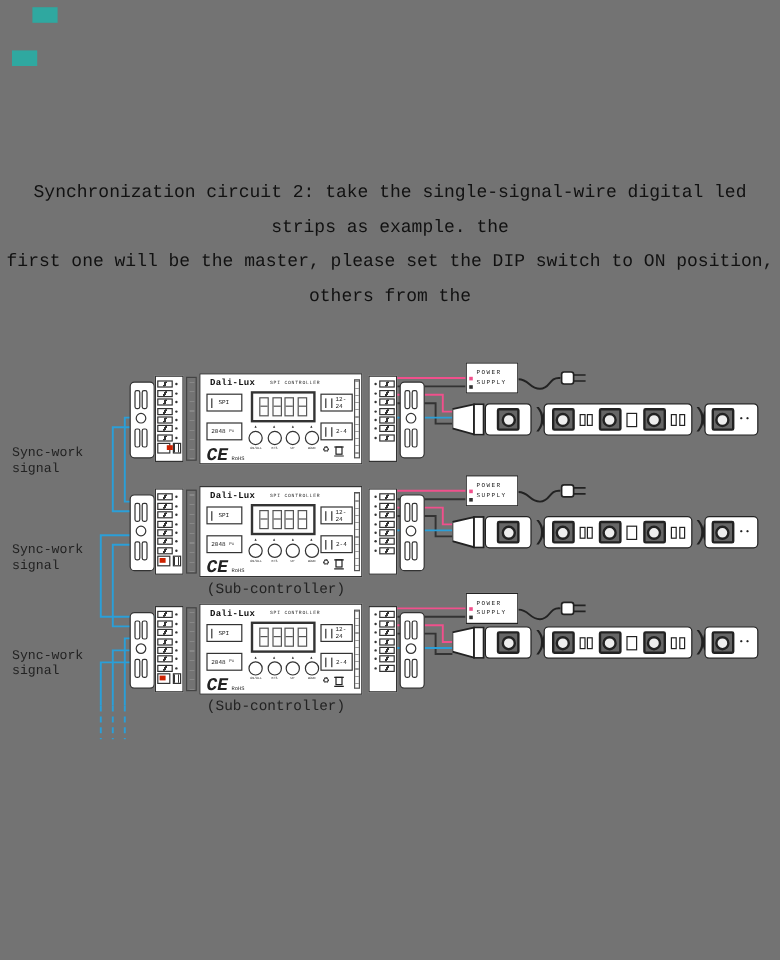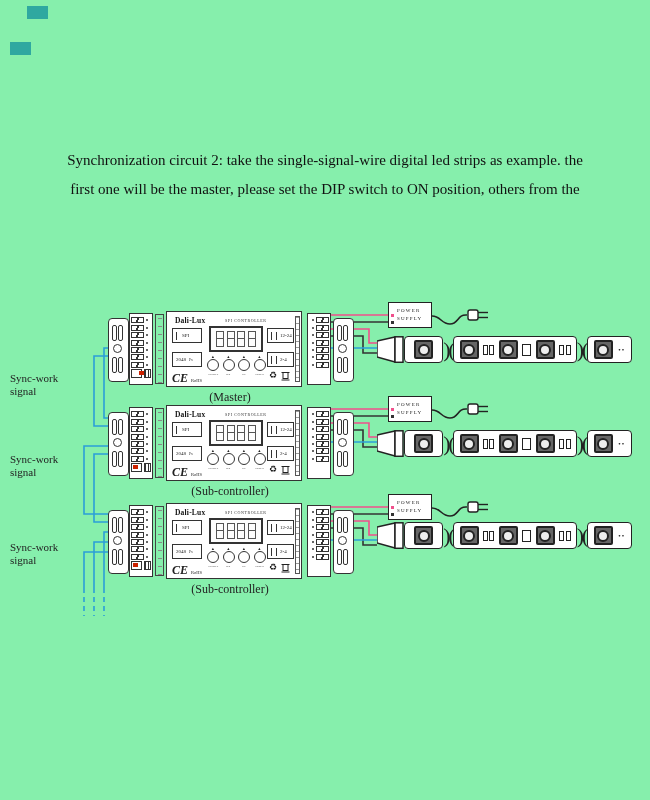--- a/index.html
+++ b/index.html
@@ -1,17 +1,17 @@
 <!DOCTYPE html>
 <html><head>
 <meta charset="utf-8">
 <style>
   html,body{margin:0;padding:0;background:#fff;}
-  .page{position:relative;width:650px;height:800px;background:#86efac;overflow:hidden;
-        font-family:Liberation Serif, serif;color:#1a1a1a;}
+  .page{position:relative;width:650px;height:800px;background:#737373;overflow:hidden;
+        font-family:Liberation Mono, monospace;color:#1a1a1a;}
 
   
   .corner-marker{position:absolute;width:21px;height:13px;background:#2fa8a0;}
   .corner-marker.m1{left:27px;top:6px;}
   .corner-marker.m2{left:10px;top:42px;}
 
   
   .description{position:absolute;left:0;top:146px;width:650px;text-align:center;
                font-size:15px;line-height:29px;color:#111;}
   .description p{margin:0;}
@@ -79,21 +79,21 @@
   .display{position:absolute;left:42px;top:14px;width:54px;height:26px;border:2px solid #333;
            box-sizing:border-box;display:flex;align-items:center;justify-content:center;gap:2.5px;background:#fdfdfd;}
   .digit{position:relative;width:8px;height:16px;border:1.5px solid #555;box-sizing:border-box;}
   .digit::after{content:"";position:absolute;left:0;right:0;top:6px;border-top:1.5px solid #555;}
   .btnrow{position:absolute;left:40px;top:43px;display:flex;gap:3.5px;}
   .btn-unit{display:flex;flex-direction:column;align-items:center;width:12px;}
   .btn-mark{font-size:4.5px;line-height:4px;color:#222;}
   .btn-circle{width:10px;height:10px;border:1.3px solid #333;border-radius:50%;background:#fff;}
   .btn-label{font-size:3px;color:#222;margin-top:1px;white-space:nowrap;transform:scale(.9);}
   .certs{position:absolute;left:5px;top:59px;display:flex;align-items:baseline;gap:3px;}
-  .ce{font-size:12px;font-weight:bold;color:#222;font-style:italic;}
+  .ce{font-size:15px;font-weight:bold;color:#222;font-style:italic;}
   .rohs{font-size:4.5px;color:#222;}
   .eco-icons{position:absolute;left:102px;top:57px;display:flex;align-items:center;gap:4px;}
   .recycle{font-size:9px;line-height:10px;color:#111;}
   .outstrip{position:absolute;left:128px;top:4px;width:5px;height:66px;border:1px solid #555;
             box-sizing:border-box;
             background:repeating-linear-gradient(to bottom,#999 0 1px,transparent 1px 6px);}
   .clabel{position:absolute;left:0;top:79px;width:100%;text-align:center;font-size:12px;color:#222;}
 
   
   .pu{position:absolute;width:110px;height:30px;}
@@ -311,21 +311,20 @@
             <span class="tdot"></span>
           </div>
     </div>
     <div class="bracket br">
       <span class="slot s1"></span>
           <span class="slot s2"></span>
       <span class="bcircle"></span>
       <span class="slot s3"></span>
           <span class="slot s4"></span>
     </div>
-    <div class="clabel">(Master)</div>
   </div>
 
   <div class="ctrl pos-1">
     <div class="bracket bl">
       <span class="slot s1"></span>
           <span class="slot s2"></span>
       <span class="bcircle"></span>
       <span class="slot s3"></span>
           <span class="slot s4"></span>
     </div>

